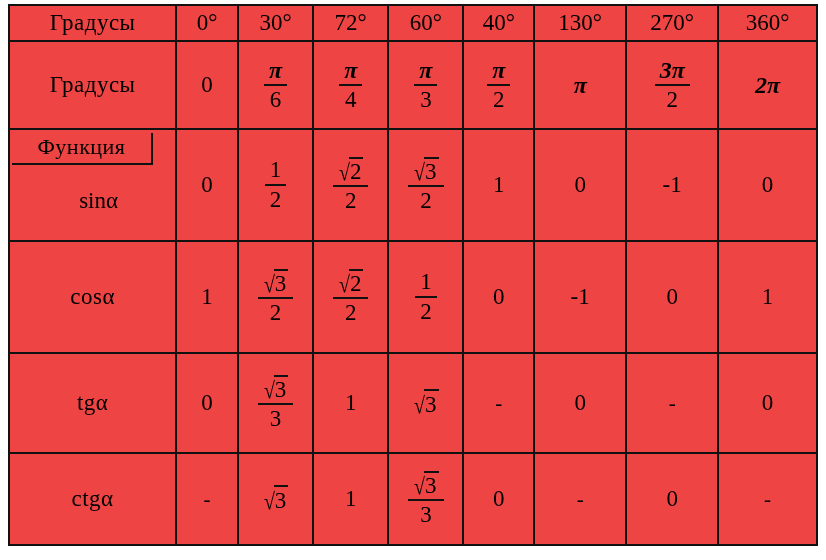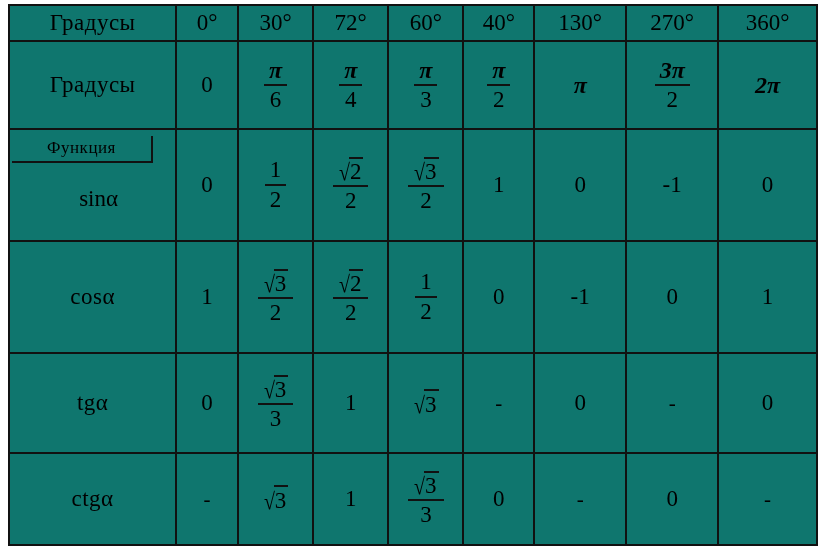--- a/index.html
+++ b/index.html
@@ -23,21 +23,21 @@
     width: 810px;
   }
 
   #trig-table td {
     border: 2px solid #111111;
     text-align: center;
     vertical-align: middle;
     padding: 0;
     font-size: 23px;
     line-height: 1.1;
-    background: #0f766e;
+    background: #ef4444;
   }
 
   
   .col-label  { width: 149px; }
   .col-v      { width: 55px;  }
   .col-v2     { width: 67px;  }
   .col-v3     { width: 67px;  }
   .col-v4     { width: 67px;  }
   .col-v5     { width: 63px;  }
   .col-v6     { width: 82px;  }
@@ -58,21 +58,21 @@
   }
 
   
   .func-cell {
     padding: 0;
     position: relative;
   }
   .func-head {
     border-bottom: 2px solid #111111;
     border-right: 2px solid #111111;
-    font-size: 17px;
+    font-size: 22px;
     line-height: 1;
     padding: 3px 2px 5px 2px;
     width: 135px;
     margin-left: 2px;
     text-align: center;
     letter-spacing: 0.5px;
   }
   .func-body {
     display: flex;
     align-items: center;

